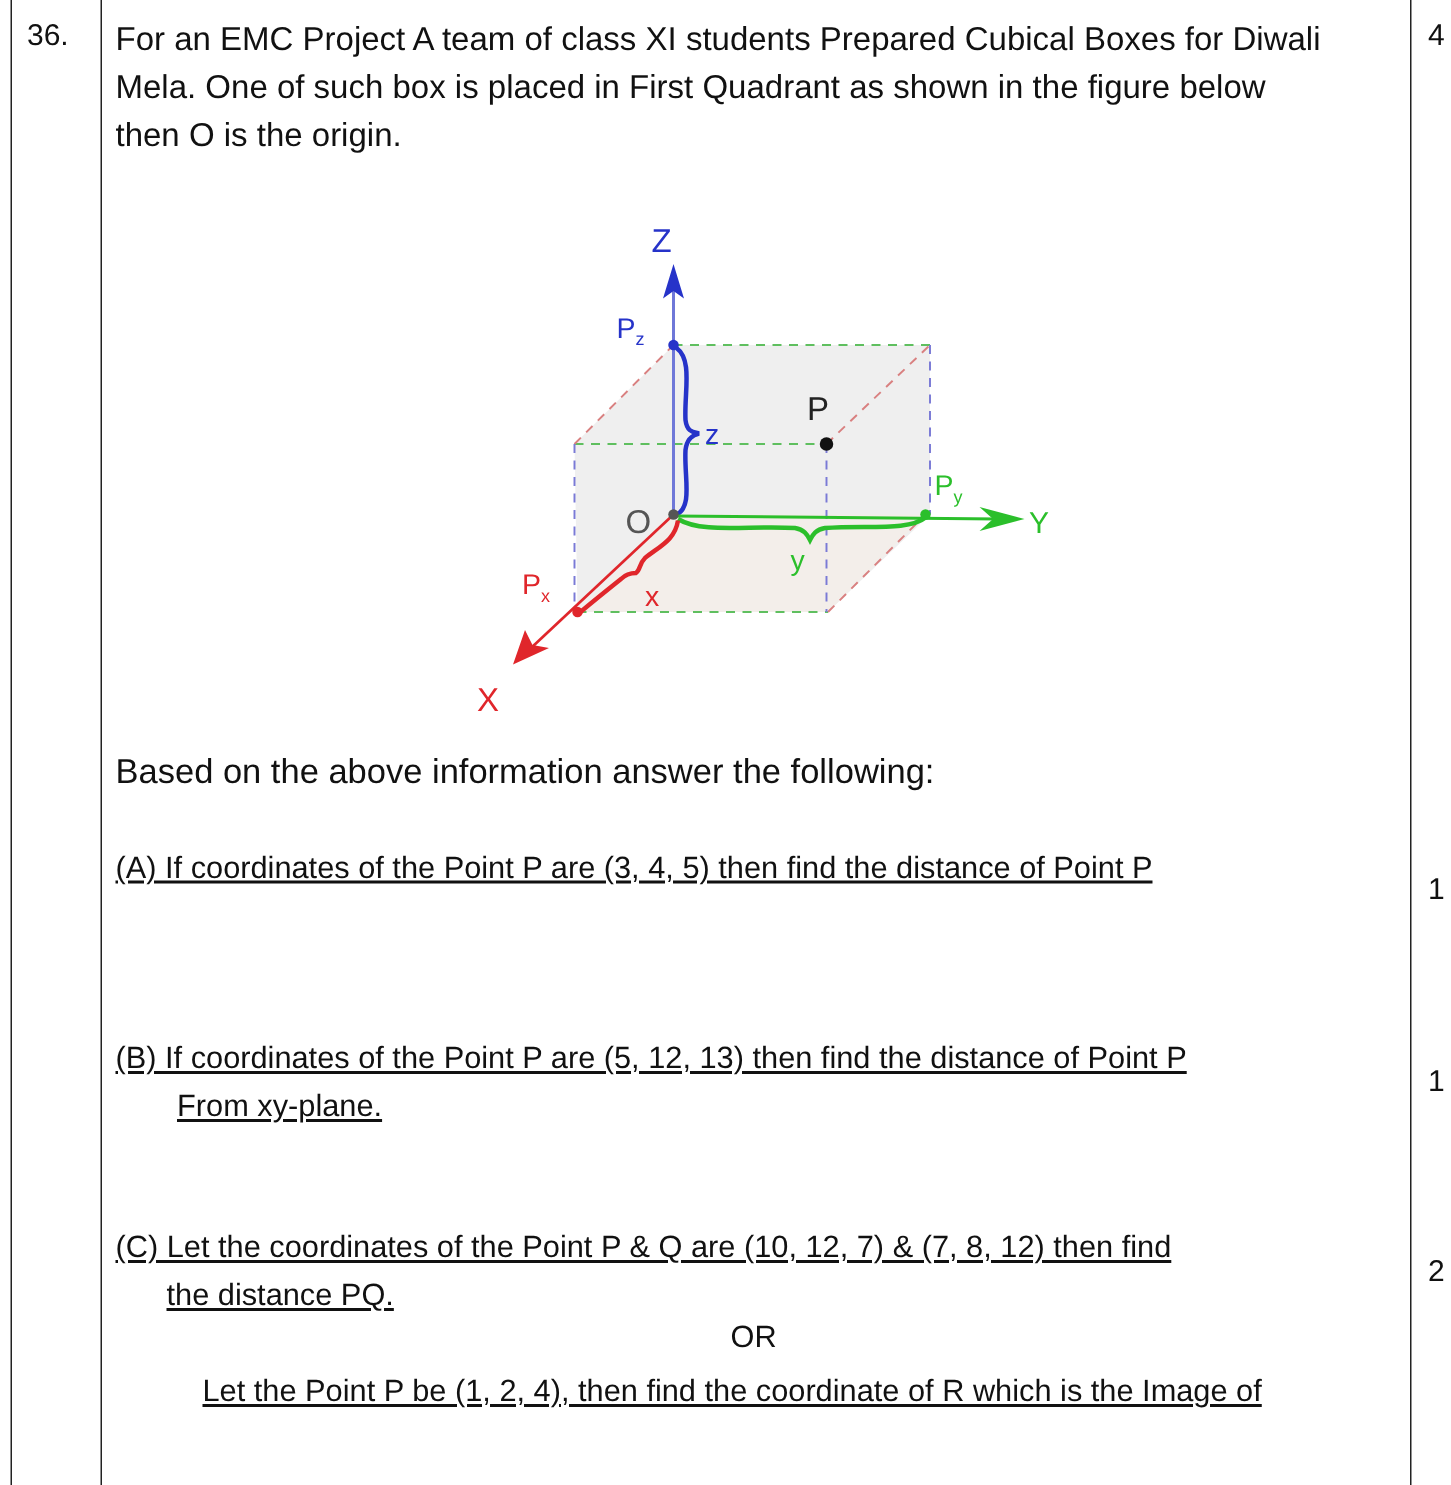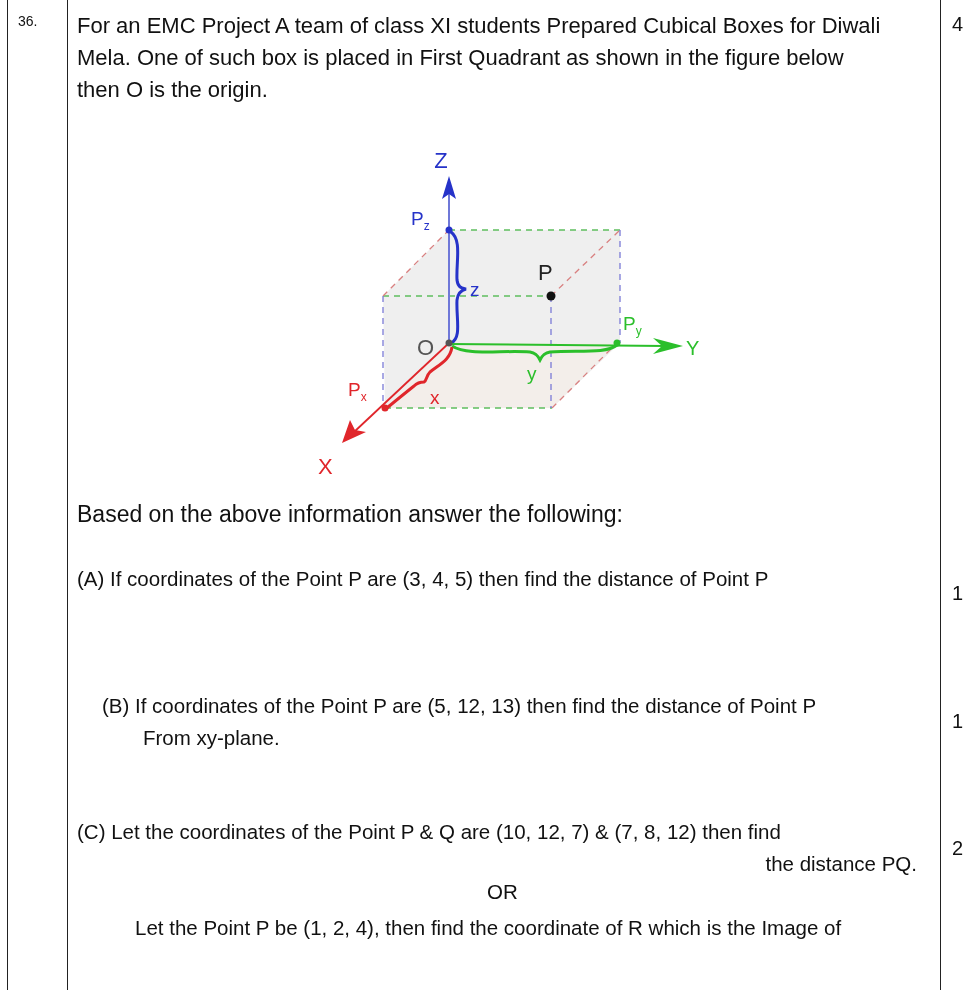--- a/index.html
+++ b/index.html
@@ -1,23 +1,23 @@
 <!DOCTYPE html>
 <html><head>
   <meta charset="utf-8">
   <style>
     html, body { margin: 0; padding: 0; background: #ffffff; }
     body { width: 967px; height: 990px; position: relative; overflow: hidden;
            font-family: "Liberation Sans", "DejaVu Sans", sans-serif; color: #111; }
     .vline { position: absolute; top: 0; width: 1px; height: 990px; background: #222; }
-    .qnum { position: absolute; left: 18px; top: 13px; font-size: 14px; }
+    .qnum { position: absolute; left: 18px; top: 13px; font-size: 20px; }
     .marks { position: absolute; left: 952px; font-size: 20px; }
     .stem { position: absolute; left: 77px; top: 10px; width: 850px; font-size: 22px; line-height: 32px; }
     .lead { position: absolute; left: 77px; top: 501px; font-size: 23px; text-align: center; }
-    .part { position: absolute; left: 77px; width: 840px; font-size: 20.5px; line-height: 32px; }
+    .part { position: absolute; left: 77px; width: 840px; font-size: 20.5px; line-height: 32px; text-decoration: underline; }
     .part .cont { padding-left: 41px; display: block; }
     .part.alt { left: 107px; margin-left: 28px; }
     .or { position: absolute; left: 487px; top: 880px; font-size: 20.5px; }
     svg.fig { position: absolute; left: 290px; top: 140px; }
     svg text { font-family: "Liberation Sans", "DejaVu Sans", sans-serif; }
   </style>
 </head>
 <body>
 
 <div class="vline" style="left:7px;"></div>
@@ -91,29 +91,29 @@
   <text x="538" y="280" font-size="22" fill="#222">P</text>
 </svg>
 
 <div class="lead">Based on the above information answer the following:</div>
 
 <div class="part" style="top:563px;">
   <span>(A) If coordinates of the Point P are (3, 4, 5) then find the distance of Point P</span>
 </div>
 <div class="marks" style="top:582px;">1</div>
 
-<div class="part" style="top:690px;margin-left:25px;">
+<div class="part" style="top:690px;">
   <span>(B) If coordinates of the Point P are (5, 12, 13) then find the distance of Point P</span>
   <span class="cont">From xy-plane.</span>
 </div>
 <div class="marks" style="top:710px;">1</div>
 
 <div class="part" style="top:816px;">
   <span>(C) Let the coordinates of the Point P &amp; Q are (10, 12, 7) &amp; (7, 8, 12) then find</span>
-  <span class="cont" style="padding-left:34px;text-align:right;">the distance PQ.</span>
+  <span class="cont" style="padding-left:34px;">the distance PQ.</span>
 </div>
 <div class="marks" style="top:837px;">2</div>
 
 <div class="or">OR</div>
 
 <div class="part alt" style="top:912px;">
   <div>Let the Point P be (1, 2, 4), then find the coordinate of R which is the Image of</div>
 </div>
 
 </body></html>

